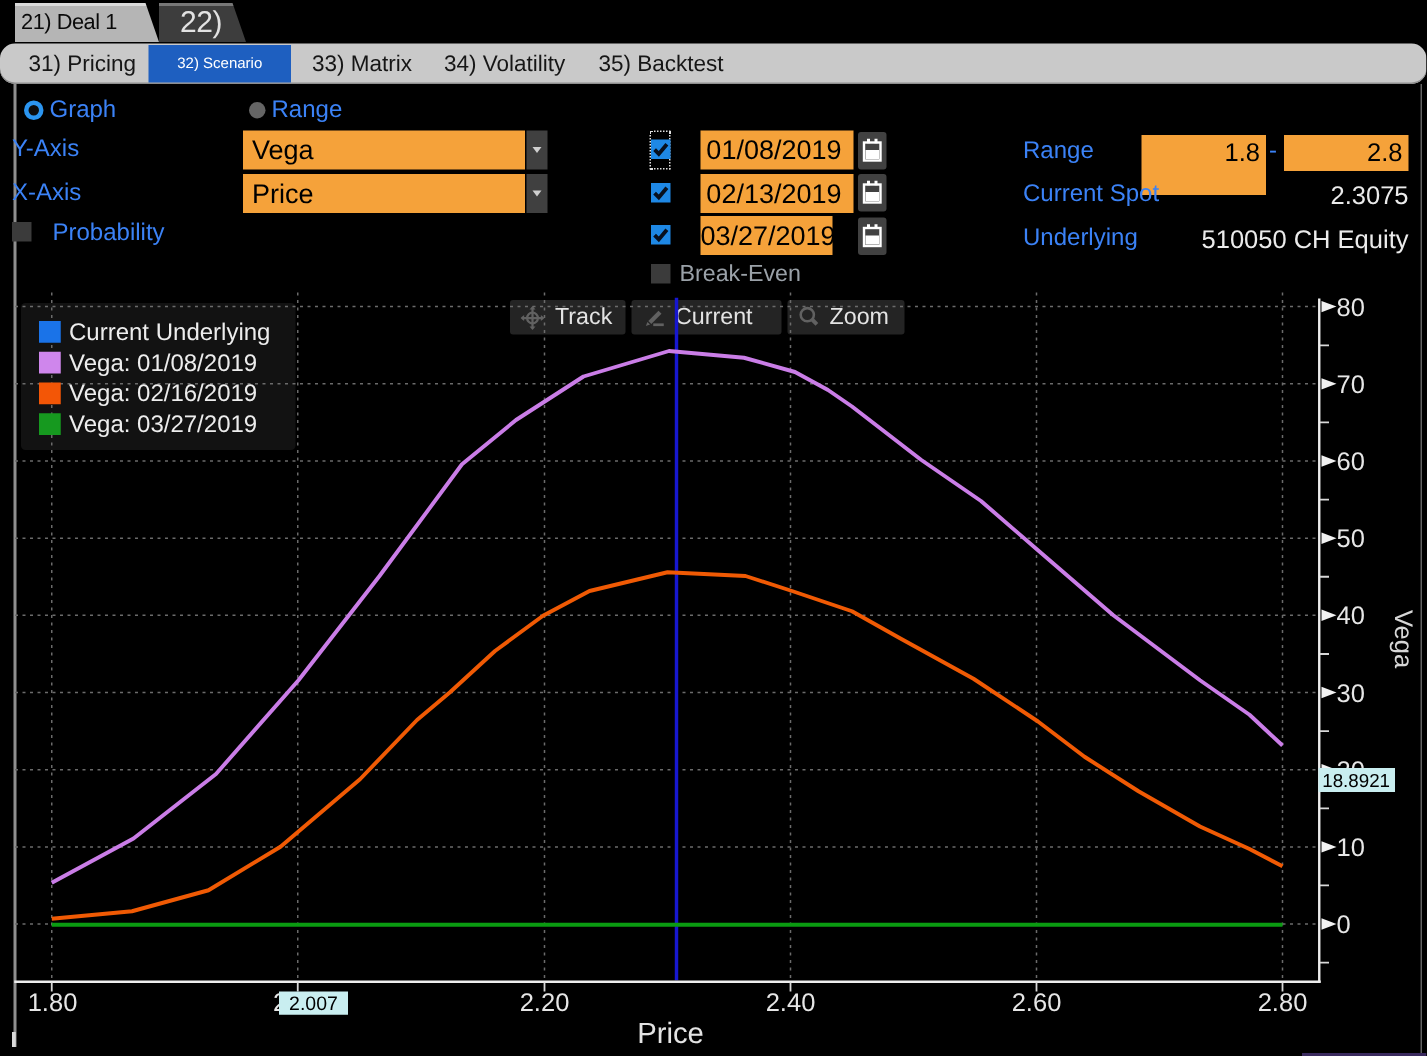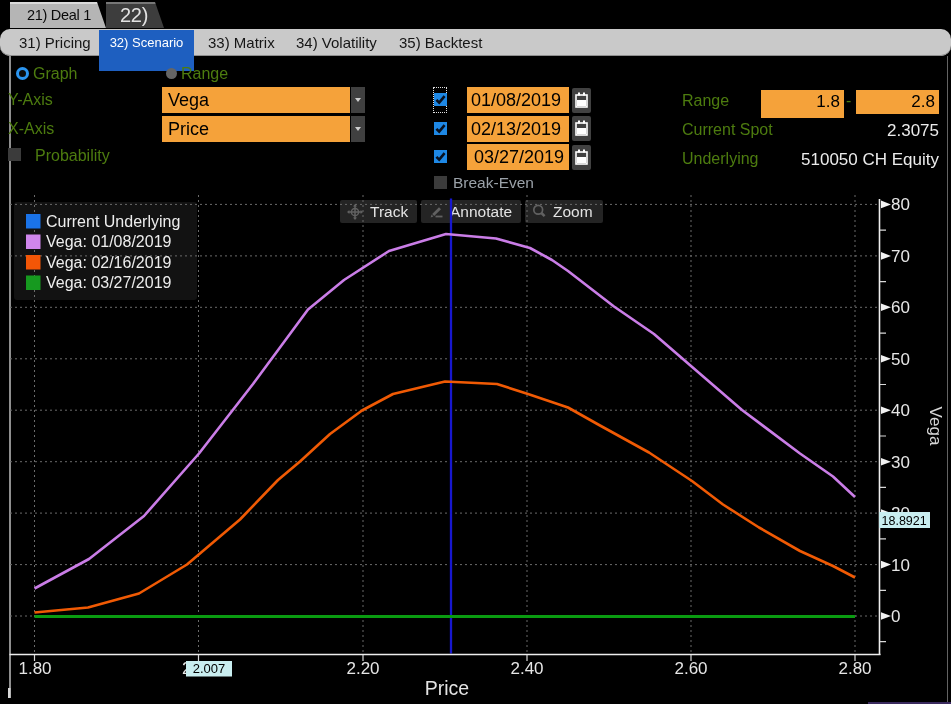--- a/index.html
+++ b/index.html
@@ -1,29 +1,29 @@
 <!DOCTYPE html>
 <html><head>
 <meta charset="utf-8">
 <style>
 * { margin:0; padding:0; box-sizing:border-box; }
 html,body { width:951px; height:704px; background:#000; overflow:hidden; }
 body { font-family:"Liberation Sans", sans-serif; position:relative; }
 .abs { position:absolute; }
-.amber { color:#4d7c0f;text-align:right; }
+.amber { color:#3b82f6;text-align:right; }
 #tab1 { left:10px; top:2px; width:96px; height:26px; background:linear-gradient(#dadada 0 2px,#b5b5b5 2px);
   clip-path:polygon(0 0, calc(100% - 9px) 0, 100% 100%, 0 100%);
-  color:#0a0a0a; font-size:14.5px; letter-spacing:-0.3px; line-height:26px; padding-left:17px; }
+  color:#0a0a0a; font-size:14.5px; letter-spacing:-0.3px; line-height:26px; padding-left:4px; }
 #tab2 { left:106px; top:2px; width:58px; height:26px; background:linear-gradient(#777 0 2px,#3d3d3d 2px);
   clip-path:polygon(0 0, calc(100% - 9px) 0, 100% 100%, 0 100%);
   color:#e2e2e2; font-size:20px; letter-spacing:-0.3px; line-height:26px; padding-left:14px; }
 #subtabs { left:0; top:29px; width:951px; height:27px; background:#c9c9c9; color:#161616; font-size:15px; border-bottom:0; box-shadow:inset 0 -1px 0 #8e8e8e;border-radius:10px; }
 #subtabs .it { position:absolute; top:0; line-height:27px; }
-#stsel { position:absolute; left:99px; top:1px; width:95px; height:41px; background:#1e5fc0; color:#fff;
-  text-align:center; line-height:25px; font-size:13px; }
+#stsel { position:absolute; left:99px; top:1px; width:95px; height:25px; background:#1e5fc0; color:#fff;
+  text-align:center; line-height:25px; font-size:10px; }
 .radio { border-radius:50%; }
 .lbl { font-size:16px; }
 .fld { background:#f5a23a; color:#000; font-size:18px; }
 .ffld { background:#f5a23a; color:#000; font-size:17px; text-align:right; }
 .cb { width:13px; height:13px; }
 .cbe { background:#3b3b3b; }
 .cbb { background:#1e88e5; } .cbb svg { display:block; }
 .calbtn { width:19px; height:25px; background:#414141; border-radius:2px; }
 .wval { color:#ebebeb; font-size:17px; text-align:right; }
 .tbtn { top:200px; height:23px; background:#242424; border-radius:2px; color:#e3e3e3; font-size:15.5px;
@@ -90,33 +90,33 @@
       <rect x="4" y="7" width="11" height="12" fill="none" stroke="#fff" stroke-width="1.6"></rect>
       <rect x="6" y="4.5" width="2" height="3" fill="#fff"></rect>
       <rect x="11" y="4.5" width="2" height="3" fill="#fff"></rect>
       <rect x="5" y="12" width="9" height="6" fill="#fff"></rect>
     </svg></div>
 <div class="abs cb cbb" style="left:434px; top:150px;">
     <svg width="13" height="13" viewBox="0 0 13 13">
       <path d="M2.4,6.8 L5.2,9.6 L10.6,3.2" stroke="#08101e" stroke-width="2.6" fill="none"></path>
     </svg>
   </div>
-<div class="abs fld" style="left:467px; top:144px; width:102px; height:26px; line-height:26px; text-align:right; padding-right:5px;">03/27/2019</div>
+<div class="abs fld" style="left:467px; top:144px; width:88px; height:26px; line-height:26px; text-align:right; padding-right:5px;">03/27/2019</div>
 <div class="abs calbtn" style="left:572px; top:144.5px;">
 <svg width="19" height="25" viewBox="0 0 19 25">
       <rect x="4" y="7" width="11" height="12" fill="none" stroke="#fff" stroke-width="1.6"></rect>
       <rect x="6" y="4.5" width="2" height="3" fill="#fff"></rect>
       <rect x="11" y="4.5" width="2" height="3" fill="#fff"></rect>
       <rect x="5" y="12" width="9" height="6" fill="#fff"></rect>
     </svg></div>
 <div class="abs cb cbe" style="left:434px; top:176px;"></div>
 <div class="abs" style="left:453px; top:173.5px; color:#9aa1a8; font-size:15.5px;">Break-Even</div>
 
 <div class="abs lbl amber" style="left:682px; top:92px;">Range</div>
-<div class="abs ffld" style="left:761px; top:90px; width:83px; height:28px; line-height:24px; padding-right:4px;">1.8</div>
+<div class="abs ffld" style="left:761px; top:90px; width:83px; height:40px; line-height:24px; padding-right:4px;">1.8</div>
 <div class="abs lbl amber" style="left:846px; top:92px;">-</div>
 <div class="abs ffld" style="left:856px; top:90px; width:83px; height:24px; line-height:24px; padding-right:4px;">2.8</div>
 <div class="abs lbl amber" style="left:682px; top:121px;">Current Spot</div>
 <div class="abs wval" style="left:800px; top:121px; width:139px;">2.3075</div>
 <div class="abs lbl amber" style="left:682px; top:150px;">Underlying</div>
 <div class="abs wval" style="left:770px; top:150px; width:169px;">510050 CH Equity</div>
 
 <div class="abs tbtn" style="left:340px; width:77px;">
 <svg width="16" height="16" viewBox="0 0 16 16" style="margin-left:7px;">
 <g stroke="#616161" stroke-width="1.5" fill="none">
@@ -131,21 +131,21 @@
       </g>
     </svg>
 <span style="margin-left:7px;">Track</span>
   </div>
 <div class="abs tbtn" style="left:421px; width:100px;">
 <svg width="15" height="15" viewBox="0 0 15 15" style="margin-left:8px;">
 <path d="M3.2,10 L10,3.2 L12,5.2 L5.2,12 Z" fill="#616161"></path>
 <path d="M2.6,10.6 L1.6,13.4 L4.4,12.4 Z" fill="#616161"></path>
 <rect x="6.5" y="11.6" width="7" height="1.8" fill="#616161"></rect>
     </svg>
-<span style="margin-left:6px;">Annotate</span>
+<span style="margin-left:6px;">Current</span>
   </div>
 <div class="abs tbtn" style="left:525px; width:78px;">
 <svg width="15" height="15" viewBox="0 0 15 15" style="margin-left:7px;">
 <circle cx="6.2" cy="5.8" r="4.4" stroke="#616161" stroke-width="1.7" fill="none"></circle>
 <path d="M9.4,9 L12.6,12.2" stroke="#616161" stroke-width="2.6" fill="none"></path>
     </svg>
 <span style="margin-left:6px;">Zoom</span>
   </div>
 
 <svg class="abs" style="left:0; top:0;" width="951" height="704" viewBox="0 0 951 704">

